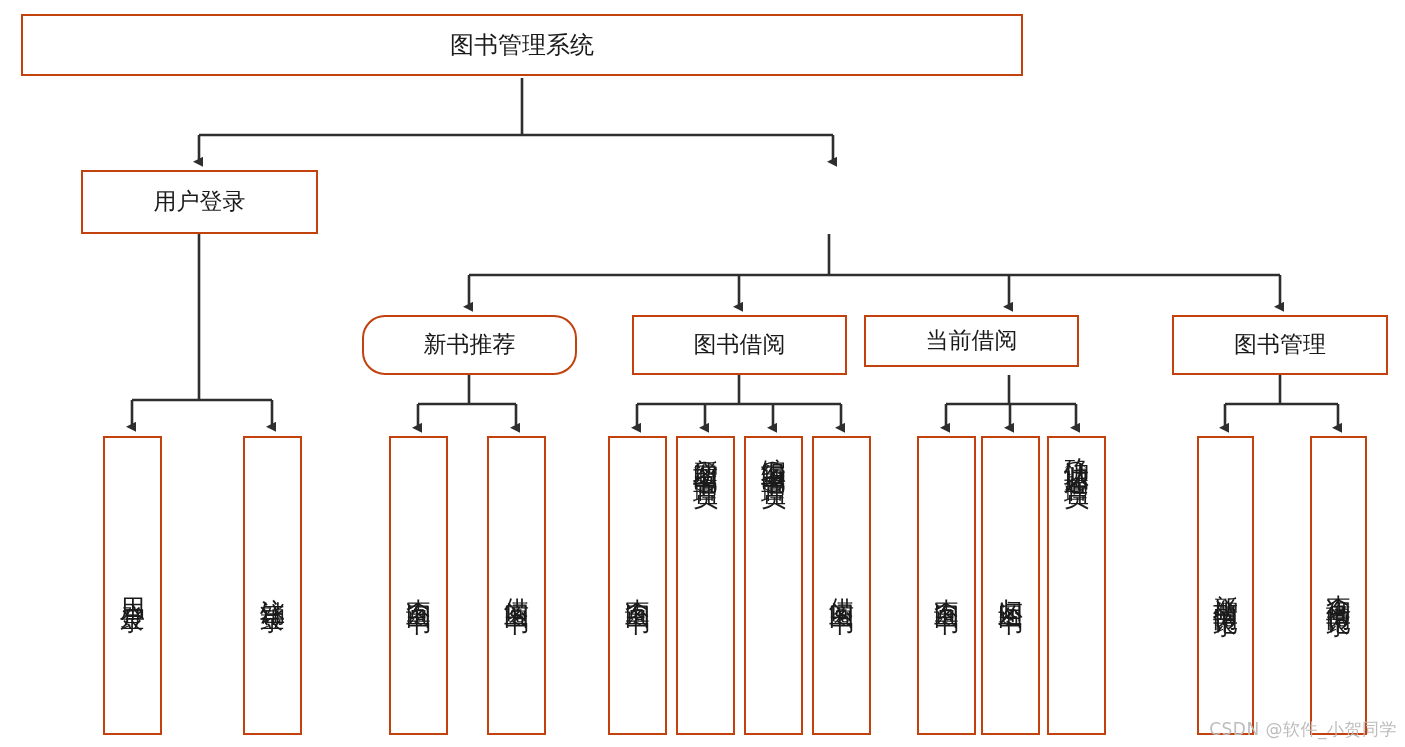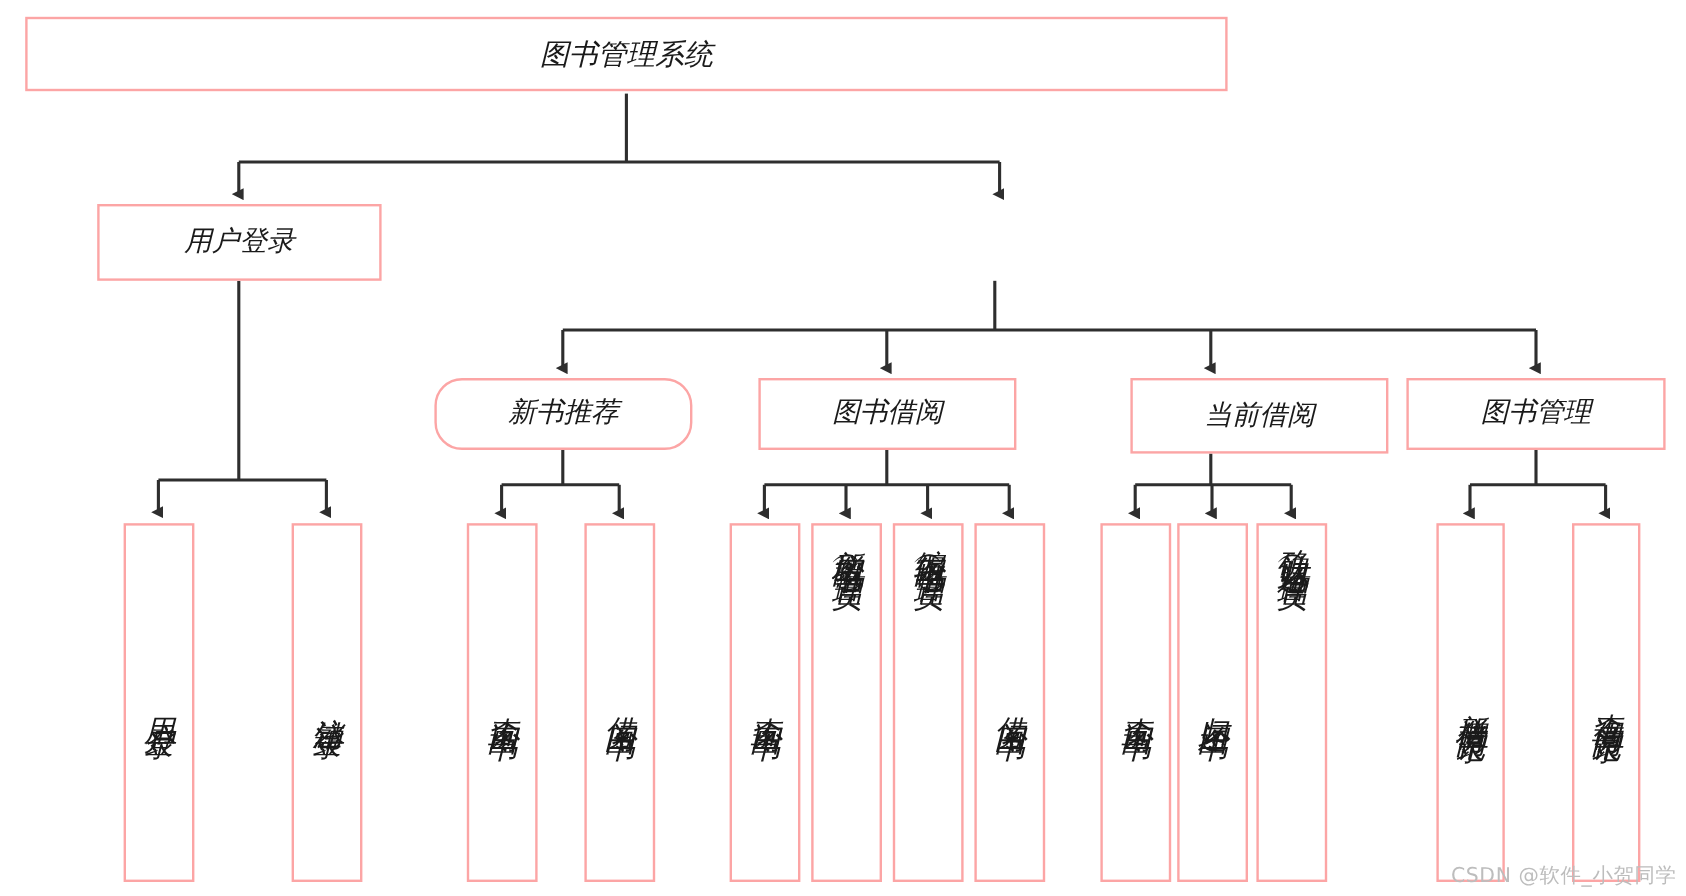--- a/index.html
+++ b/index.html
@@ -20,27 +20,26 @@
   #edges {
     position: absolute;
     left: 0;
     top: 0;
     width: 1405px;
     height: 747px;
   }
   .node {
     position: absolute;
     box-sizing: border-box;
-    border: 2px solid #fca5a5;
+    border: 2px solid #c2410c;
     background: #ffffff;
     display: flex;
     align-items: center;
     justify-content: center;
     color: #1a1a1a;
-    font-style: italic;
   }
   .node-label {
     display: block;
     text-align: center;
     line-height: 1.18;
     white-space: nowrap;
   }
   .node.horiz .node-label {
     font-size: 23px;
   }
@@ -139,21 +138,21 @@
 
 
   <div class="node horiz" style="left:362px; top:315px; width:215px; height:60px;border-radius:23px;">
     <span class="node-label">新书推荐</span>
   </div>
 
   <div class="node horiz" style="left:632px; top:315px; width:215px; height:60px;">
     <span class="node-label">图书借阅</span>
   </div>
 
-  <div class="node horiz" style="left:942px; top:315px; width:215px; height:63px;">
+  <div class="node horiz" style="left:864px; top:315px; width:215px; height:52px;">
     <span class="node-label">当前借阅</span>
   </div>
 
   <div class="node horiz" style="left:1172px; top:315px; width:216px; height:60px;">
     <span class="node-label">图书管理</span>
   </div>
 
   <div class="node vert center-v" style="left:103px; top:436px; width:59px; height:299px;">
     <span class="node-label">用户登录</span>
   </div>

